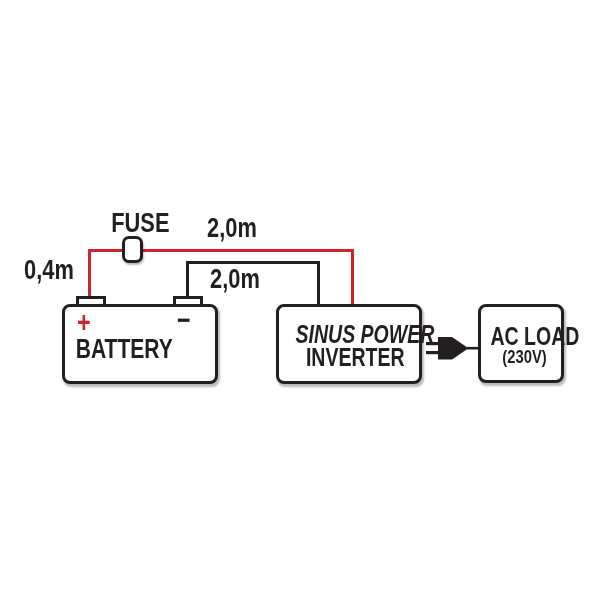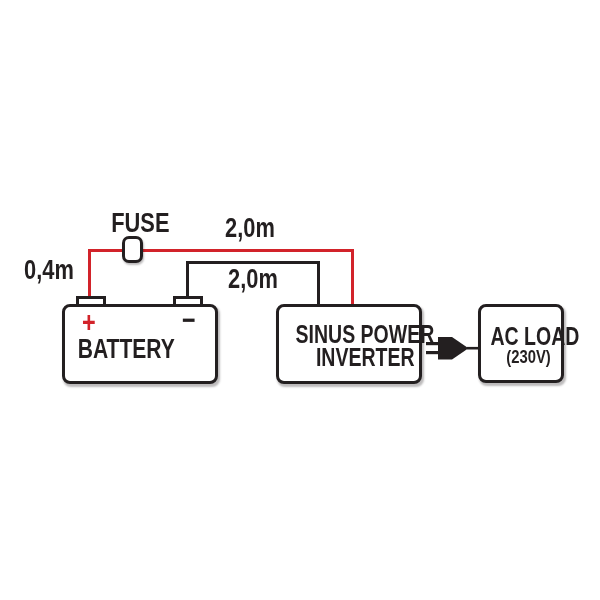--- a/index.html
+++ b/index.html
@@ -2,21 +2,21 @@
 <html><head>
 <meta charset="utf-8">
 <style>
   html,body { margin:0; padding:0; background:#ffffff; }
   #stage {
     position:relative; width:600px; height:600px; background:#ffffff;
     font-family:"Liberation Sans","DejaVu Sans",sans-serif; overflow:hidden;
   }
   .t {
     position:absolute; font-weight:bold; color:#231f20;
-    text-align:center; line-height:1; white-space:nowrap;
+    text-align:left; line-height:1; white-space:nowrap;
   }
   .cond { display:inline-block; transform:scaleX(0.78); transform-origin:center; }
   .cond-r { display:inline-block; transform:scaleX(0.78); transform-origin:right center; }
   .wire { position:absolute; z-index:1; }
   .wire-red { background:#d2232a; }
   .wire-black { background:#231f20; }
   .box {
     position:absolute; background:#ffffff; border:3px solid #231f20;
     border-radius:8px; box-sizing:border-box; z-index:2;
     box-shadow:1.5px 2.5px 2px rgba(35,31,32,0.3);
@@ -66,21 +66,21 @@
     <span class="cond">+</span>
   </div>
   <div class="t" style="left:175px; top:305px; width:28px; font-size:30px; z-index:4;">
     <span class="cond">−</span>
   </div>
   <div class="t" style="left:62px; top:336px; width:128px; font-size:27px; z-index:4;">
     <span class="cond">BATTERY</span>
   </div>
 
   <div class="box" style="left:276px; top:304px; width:146px; height:80px;"></div>
-  <div class="t" style="left:276px; top:322px; width:146px; font-size:25px; z-index:4;">
+  <div class="t" style="left:276px; top:322px; width:146px; font-size:25px; z-index:4;font-style:italic;">
     <span class="cond">SINUS POWER</span>
   </div>
   <div class="t" style="left:292px; top:345px; width:146px; font-size:25px; z-index:4;">
     <span class="cond">INVERTER</span>
   </div>
 
   <svg style="position:absolute; left:424px; top:334px; z-index:2;" width="58" height="28" viewBox="0 0 58 28">
     <rect x="2" y="8" width="14" height="3.2" fill="#231f20"></rect>
     <rect x="2" y="17" width="14" height="3.2" fill="#231f20"></rect>
     <polygon points="14,3 28,3 43,13.2 43,15.2 28,25.4 14,25.4" fill="#231f20"></polygon>

